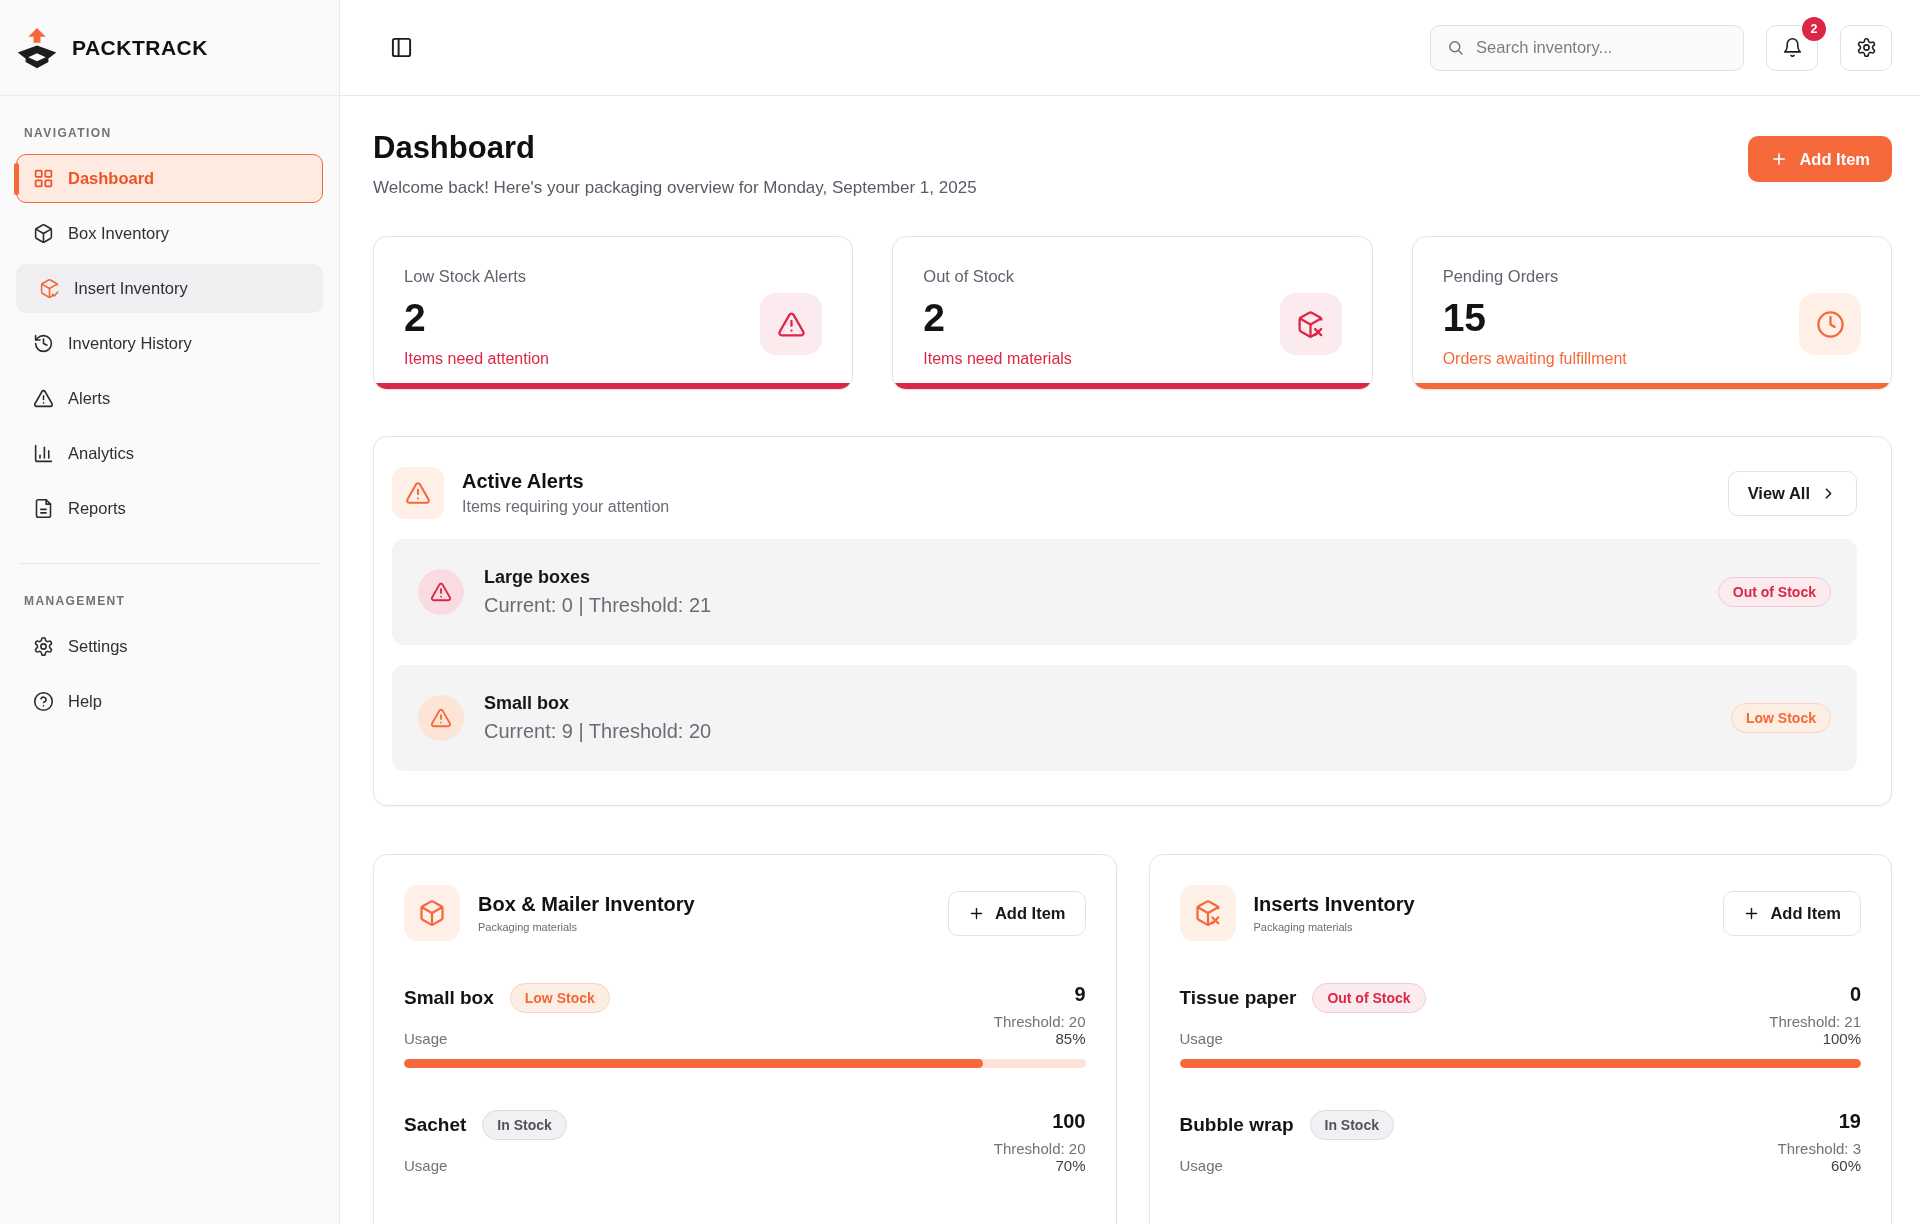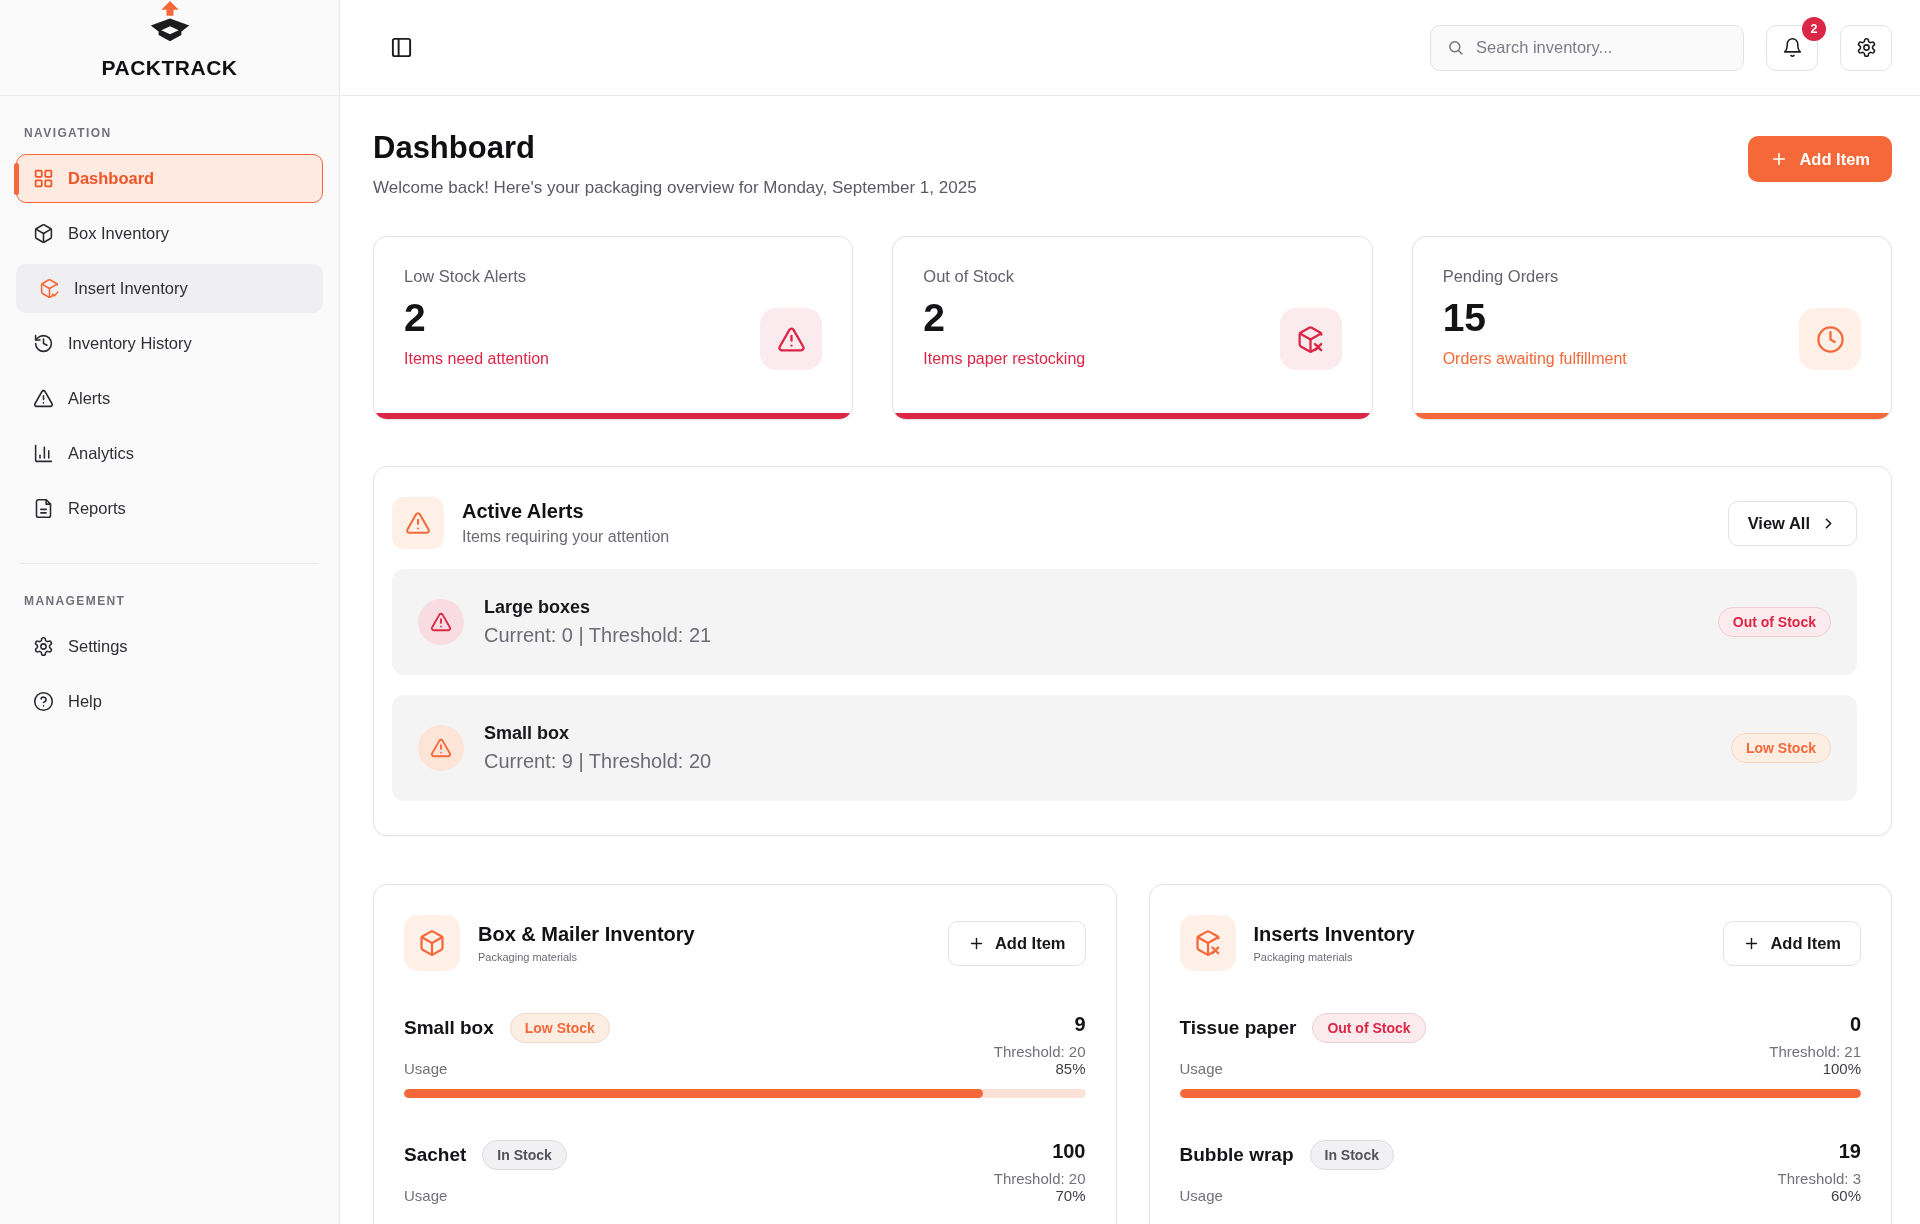--- a/index.html
+++ b/index.html
@@ -4,21 +4,21 @@
 <style>
   * { margin:0; padding:0; box-sizing:border-box; }
   html,body { width:1920px; height:1224px; overflow:hidden; background:#fff;
     font-family:"Liberation Sans","DejaVu Sans",sans-serif; color:#18181b; }
   .app { display:flex; width:1920px; height:1224px; }
 
   
   .sidebar { width:340px; min-width:340px; background:#fafafa; border-right:1px solid #e8e8ea;
     display:flex; flex-direction:column; }
   .logo-row { height:96px; display:flex; align-items:center; gap:14px; padding:0 16px;
-    border-bottom:1px solid #ededf0;flex-direction:column; }
+    border-bottom:1px solid #ededf0; }
   .logo-mark { width:42px; height:42px; }
   .logo-text { font-size:21px; font-weight:700; letter-spacing:0.5px; color:#111114; }
   .section-label { font-size:12px; font-weight:700; letter-spacing:1.4px; color:#71717a;
     padding:0 24px; margin-top:30px; margin-bottom:14px; }
   .nav-list { display:flex; flex-direction:column; gap:6px; padding:0 16px; }
   .nav-item { position:relative; display:flex; align-items:center; gap:14px; height:49px;
     padding:0 16px; border-radius:10px; font-size:16.5px; color:#2f2f36; cursor:pointer;
     border:1px solid transparent; }
   .nav-item svg { width:21px; height:21px; stroke:#2a2a30; flex:0 0 auto; }
   .nav-item.active { background:#feeae1; border-color:#f4683a; color:#ee5426; font-weight:600; }
@@ -56,21 +56,21 @@
   .page-title { font-size:31px; font-weight:700; color:#101013; }
   .page-subtitle { font-size:17px; color:#5a5a66; margin-top:12px; }
   .btn-primary { display:flex; align-items:center; gap:11px; background:#f4683a; color:#fff;
     border:none; border-radius:10px; padding:0 22px; height:46px; font-size:16.5px; font-weight:600;
     cursor:pointer; font-family:inherit; margin-top:6px; }
   .btn-primary svg { width:18px; height:18px; stroke:#fff; }
 
   
   .stats-row { display:grid; grid-template-columns:1fr 1fr 1fr; gap:39px; margin-top:38px; }
   .stat-card { position:relative; background:#fff; border:1px solid #e4e4e7; border-radius:14px;
-    height:184px; padding:30px 30px 0 30px; overflow:hidden;
+    height:154px; padding:30px 30px 0 30px; overflow:hidden;
     box-shadow:0 1px 2px rgba(0,0,0,0.04); display:flex; justify-content:space-between; }
   .stat-label { font-size:16.5px; color:#62626e; }
   .stat-value { font-size:39px; font-weight:700; color:#141417; margin-top:10px; }
   .stat-caption { font-size:16px; font-weight:500; margin-top:10px; }
   .stat-caption.danger { color:#dc2645; }
   .stat-caption.warn { color:#f4683a; }
   .stat-iconbox { width:62px; height:62px; border-radius:16px; display:flex; align-items:center;
     justify-content:center; align-self:center; margin-top:-8px; }
   .stat-iconbox.danger { background:#fcebee; }
   .stat-iconbox.warn { background:#fef0e7; }
@@ -353,21 +353,21 @@
             <svg viewBox="0 0 24 24" fill="none" stroke-width="1.9" stroke-linecap="round" stroke-linejoin="round">
                 <use href="#i-alert"></use>
               </svg>
           </div>
           <div class="stat-accent danger"></div>
         </div>
         <div class="stat-card">
           <div>
             <div class="stat-label">Out of Stock</div>
             <div class="stat-value">2</div>
-            <div class="stat-caption danger">Items paper restocking</div>
+            <div class="stat-caption danger">Items need materials</div>
           </div>
           <div class="stat-iconbox danger">
             <svg viewBox="0 0 24 24" fill="none" stroke-width="1.9" stroke-linecap="round" stroke-linejoin="round">
                 <use href="#i-box-x"></use>
               </svg>
           </div>
           <div class="stat-accent danger"></div>
         </div>
         <div class="stat-card">
           <div>

